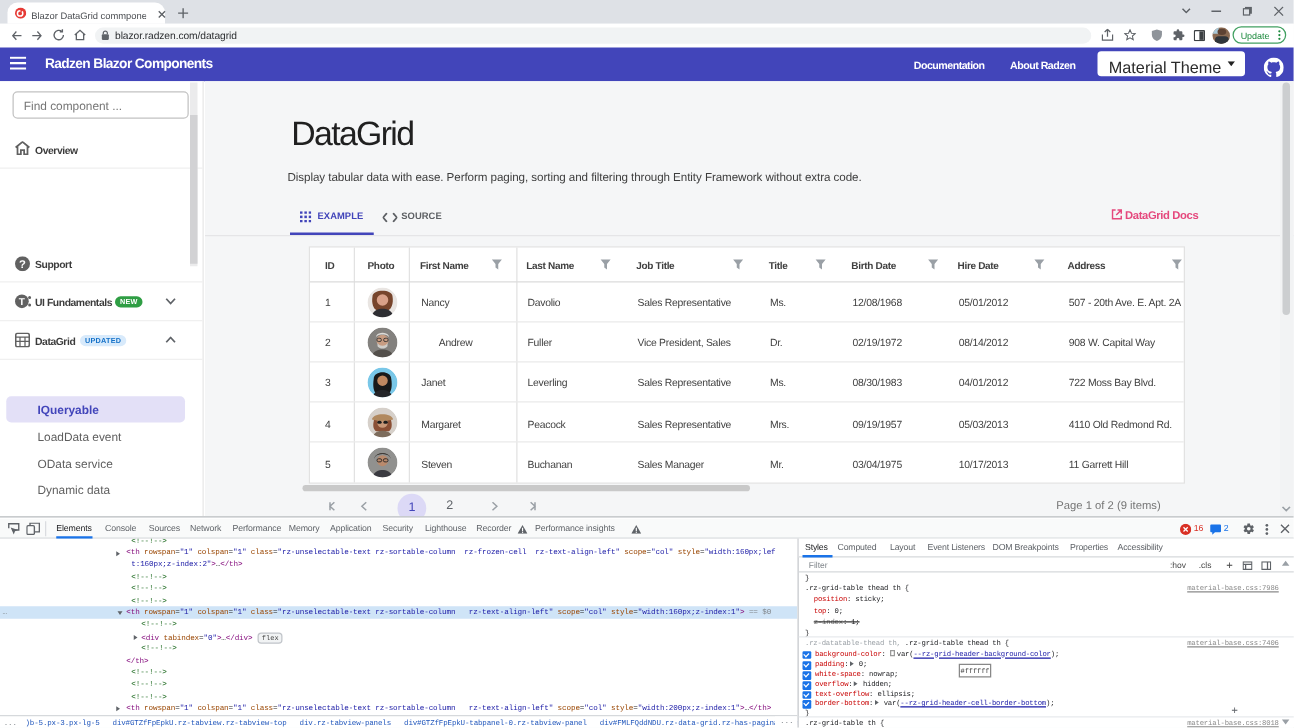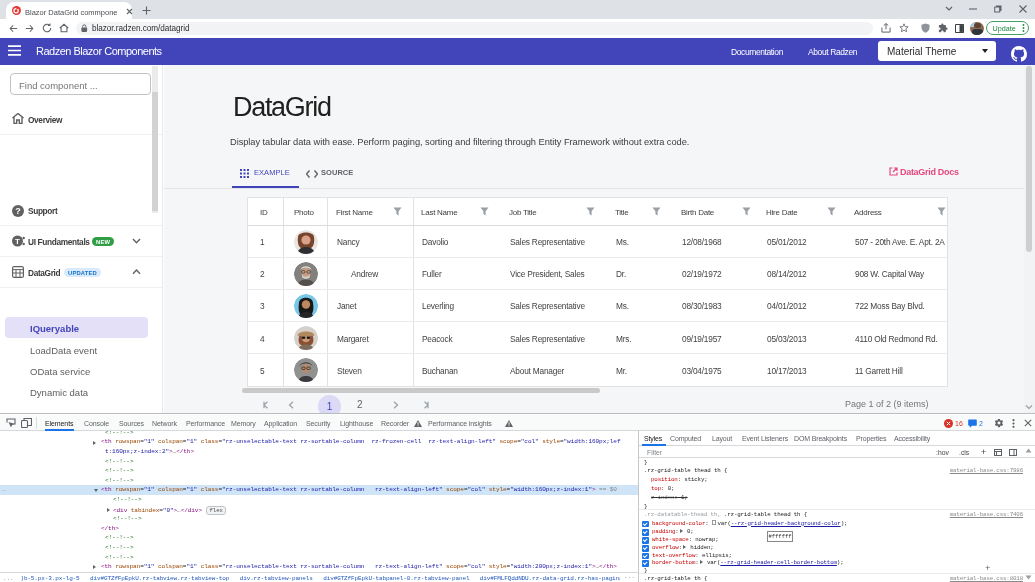--- a/index.html
+++ b/index.html
@@ -9,49 +9,49 @@
 svg{display:block}
 
 #tabstrip{left:0;top:0;width:1035px;height:19px;background:#dee1e6}
 #tab{left:6px;top:2px;width:126px;height:17px;background:#fff;border-radius:8px 8px 0 0}
 #tabtitle{left:19px;top:5.5px;font-size:7.5px;color:#4b4e52;white-space:nowrap;width:92px;overflow:hidden}
 #addrbar{left:0;top:19px;width:1035px;height:19px;background:#fff}
 #pill{left:76px;top:2.5px;width:797px;height:13px;border-radius:6.5px;background:#f1f3f4}
 #url{left:92px;top:5px;font-size:8.2px;color:#2c2e31;letter-spacing:-0.05px}
 
 #hdr{left:0;top:38px;width:1035px;height:26.5px;background:#4245ba}
-.hlink{top:8.5px;font-size:8.5px;font-weight:400;color:#fff;letter-spacing:-0.4px}
+.hlink{top:8.5px;font-size:8.5px;font-weight:700;color:#fff;letter-spacing:-0.4px}
 #hsel{left:878px;top:2.5px;width:118px;height:20.5px;background:#fff;border-radius:3px}
-#hseltext{left:9px;top:5.5px;font-size:10px;color:#2b2b2b}
+#hseltext{left:9px;top:5.5px;font-size:13px;color:#2b2b2b}
 
 #sidebar{left:0;top:65px;width:163px;height:348px;background:#fff;border-right:1px solid #e8e8e8}
 #search{left:10px;top:8px;width:141px;height:22px;border:1px solid #c2c2c2;border-radius:4px;background:#fff}
 #searchtext{left:8px;top:6px;font-size:9.5px;color:#757575}
 .nav{left:0;width:162px;height:30.6px;border-bottom:1px solid #f0f0f0}
 .nav .ic{position:absolute;left:12px;top:9px}
 .nav .tx{position:absolute;left:28px;top:10.5px;font-size:8.3px;font-weight:700;color:#3c3c3c;letter-spacing:-0.35px}
 .badge{position:absolute;top:11px;font-size:5.8px;font-weight:700;border-radius:6px;padding:1.5px 4px 1px;letter-spacing:0.2px}
 .bupd{background:#d8eafb;color:#1471c8}
 .bnew{background:#2f9e44;color:#fff}
 .chev{position:absolute;left:132px;top:12px}
 .sub{position:absolute;left:30px;font-size:9.5px;color:#5e5e5e}
 
 #main{left:164px;top:65px;width:871px;height:348px;background:#f5f6f7}
 #panelbg{left:0px;top:123px;width:871px;height:225px;background:#f5f6f7}
 #h1{left:69px;top:27px;font-size:27px;color:#202020;letter-spacing:-1.3px}
 #desc{left:66px;top:71.5px;font-size:9.3px;color:#3d3d3d;letter-spacing:-0.06px}
-#tabex{left:90px;top:102.5px;font-size:7.5px;font-weight:400;color:#4245ba;letter-spacing:0.05px}
+#tabex{left:90px;top:102.5px;font-size:7.5px;font-weight:700;color:#4245ba;letter-spacing:0.05px}
 #tabsrc{left:157px;top:102.5px;font-size:7.5px;font-weight:700;color:#5e6165;letter-spacing:0.05px}
 #tabline{left:68px;top:120.5px;width:67px;height:2px;background:#4245ba}
 #docs{left:736px;top:101.5px;font-size:9px;font-weight:700;color:#e5487d;letter-spacing:-0.3px}
 
 #grid{left:83px;top:132px;width:701px;height:189.5px;background:#fff;border:1px solid #e2e2e2}
 .vline{position:absolute;top:0;width:1px;height:187.5px;background:#e2e2e2}
 #ghead{left:0;top:0;width:699px;height:27.5px;border-bottom:1px solid #dbdbdb}
-.hcell{position:absolute;top:9.5px;font-size:8px;font-weight:400;color:#404040;letter-spacing:-0.25px}
+.hcell{position:absolute;top:9.5px;font-size:8px;font-weight:700;color:#404040;letter-spacing:-0.25px}
 .funnel{position:absolute;top:9px}
 .grow{position:absolute;left:0;width:699px;height:32.2px;border-bottom:1px solid #eaeaea}
 .gc{position:absolute;top:11.5px;font-size:8.3px;color:#424242;white-space:nowrap;letter-spacing:-0.2px}
 .av{position:absolute;left:46px;top:4px;width:24px;height:24px}
 
 #hscroll{left:78px;top:323px;width:358px;height:5px;border-radius:2.5px;background:#c9c9c9}
 #pg1{left:154px;top:330px;width:23px;height:23px;border-radius:50%;background:#dcd9f6;color:#4245ba;font-size:10px;text-align:center;line-height:23px}
 #pg2{left:193px;top:334px;font-size:10px;color:#5f6368}
 #pginfo{left:681px;top:334px;font-size:9px;color:#757575}
 
@@ -390,21 +390,21 @@
             <circle cx="12" cy="12" r="12" fill="#91918f"></circle>
             <path d="M5.5 9 C5.5 3 18.5 3 18.5 9 L18 7.5 C15.5 4.5 8.5 4.5 6 7.5 Z" fill="#26201c"></path>
             <circle cx="12" cy="10.5" r="4.4" fill="#b98a6d"></circle>
             <path d="M4 24 C5 19 9 18 12 18 C15 18 19 19 20 24 Z" fill="#3a3a40"></path>
             <rect x="7.6" y="9" width="3.7" height="2.5" rx="1.2" fill="none" stroke="#222" stroke-width="0.7"></rect>
             <rect x="12.7" y="9" width="3.7" height="2.5" rx="1.2" fill="none" stroke="#222" stroke-width="0.7"></rect>
           </g>
         </svg>
       <div class="gc" style="left:89px">Steven</div>
       <div class="gc" style="left:174px">Buchanan</div>
-      <div class="gc" style="left:262px">About Manager</div>
+      <div class="gc" style="left:262px">Sales Manager</div>
       <div class="gc" style="left:368px">Mr.</div>
       <div class="gc" style="left:434px">03/04/1975</div>
       <div class="gc" style="left:519px">10/17/2013</div>
       <div class="gc" style="left:607px">11 Garrett Hill</div>
     </div>
   </div>
 
   <div class="abs" id="hscroll"></div>
   <svg class="abs" style="left:98px;top:336px" width="10" height="8" viewBox="0 0 10 8">
       <path d="M5.5 0.8 L2 4 L5.5 7.2 M2 0.8 V7.2" stroke="#9aa0a6" stroke-width="1.2" fill="none"></path>

